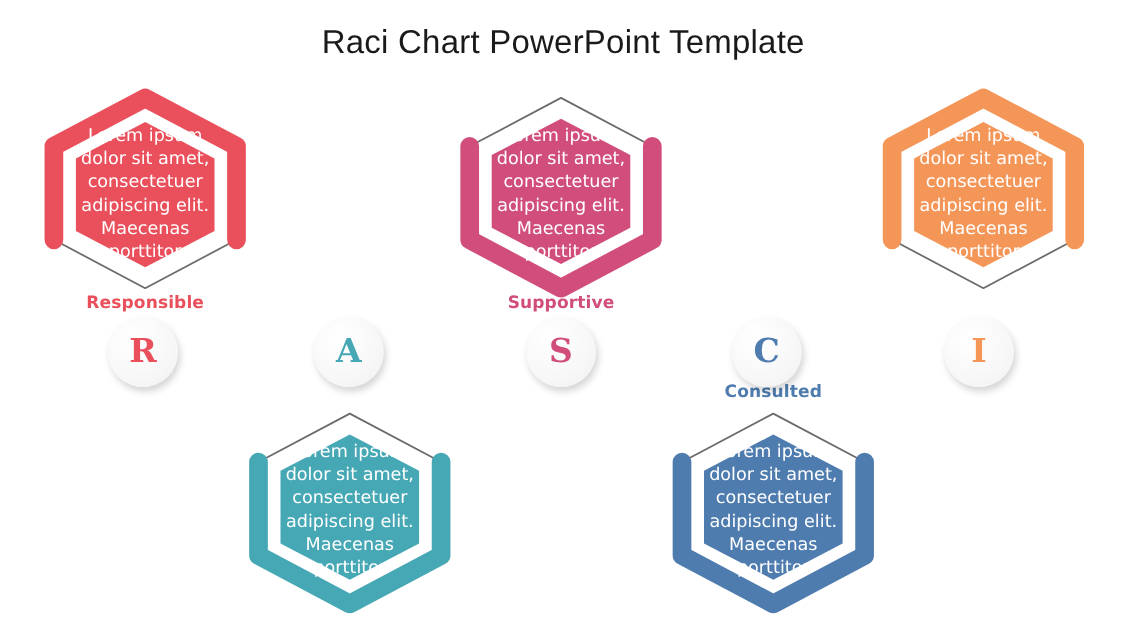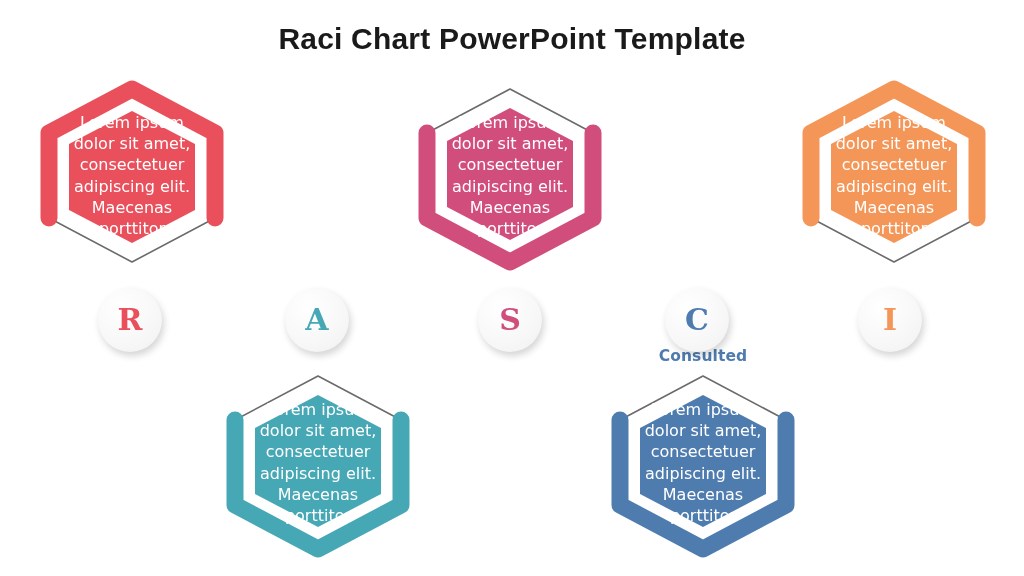--- a/index.html
+++ b/index.html
@@ -21,21 +21,21 @@
     background: #ffffff;
   }
   #slide-title {
     position: absolute;
     top: 22px;
     left: 0;
     width: 1024px;
     text-align: center;
     font-family: "Liberation Sans", "DejaVu Sans", sans-serif;
     font-size: 30px;
-    font-weight: 700;
+    font-weight: 400;
     color: #1a1a1a;
     letter-spacing: 0.2px;
   }
 
   
   .node {
     position: absolute;
     width: 210px;
   }
 
@@ -140,33 +140,35 @@
         <path d="M 22 45 L 22 130 L 105 174 L 188 130 L 188 45" fill="none" stroke="#6b6b6b" stroke-width="1.6" stroke-linecap="round" stroke-linejoin="round"></path>
 
         <path d="M 22 130 L 22 45 L 105 1 L 188 45 L 188 130" fill="none" stroke="#E9505C" stroke-width="17" stroke-linecap="round" stroke-linejoin="round"></path>
 
         <path d="M 42 56 L 105 23 L 168 56 L 168 122 L 105 155 L 42 122 Z" fill="#E9505C"></path>
       </svg>
       <div class="hex-body">
         <div class="hex-body-text">Lorem ipsum dolor sit amet, consectetuer adipiscing elit. Maecenas porttitor</div>
       </div>
     </div>
+    <div class="role-label" style="color:#E9505C">Responsible</div>
   </div>
 
   <div class="node top" id="node-supportive">
     <div class="hex-stack">
       <svg class="hex-svg" viewBox="0 0 210 175">
         <path d="M 22 130 L 22 45 L 105 1 L 188 45 L 188 130" fill="none" stroke="#6b6b6b" stroke-width="1.6" stroke-linecap="round" stroke-linejoin="round"></path>
         <path d="M 22 45 L 22 130 L 105 174 L 188 130 L 188 45" fill="none" stroke="#D14D7C" stroke-width="17" stroke-linecap="round" stroke-linejoin="round"></path>
         <path d="M 42 53 L 105 20 L 168 53 L 168 119 L 105 152 L 42 119 Z" fill="#D14D7C"></path>
       </svg>
       <div class="hex-body" style="align-items:center; padding-bottom:6px;">
         <div class="hex-body-text">Lorem ipsum dolor sit amet, consectetuer adipiscing elit. Maecenas porttitor</div>
       </div>
     </div>
+    <div class="role-label" style="color:#D14D7C">Supportive</div>
   </div>
 
   <div class="node top" id="node-informed">
     <div class="hex-stack">
       <svg class="hex-svg" viewBox="0 0 210 175">
         <path d="M 22 45 L 22 130 L 105 174 L 188 130 L 188 45" fill="none" stroke="#6b6b6b" stroke-width="1.6" stroke-linecap="round" stroke-linejoin="round"></path>
         <path d="M 22 130 L 22 45 L 105 1 L 188 45 L 188 130" fill="none" stroke="#F59659" stroke-width="17" stroke-linecap="round" stroke-linejoin="round"></path>
         <path d="M 42 56 L 105 23 L 168 56 L 168 122 L 105 155 L 42 122 Z" fill="#F59659"></path>
       </svg>
       <div class="hex-body">

